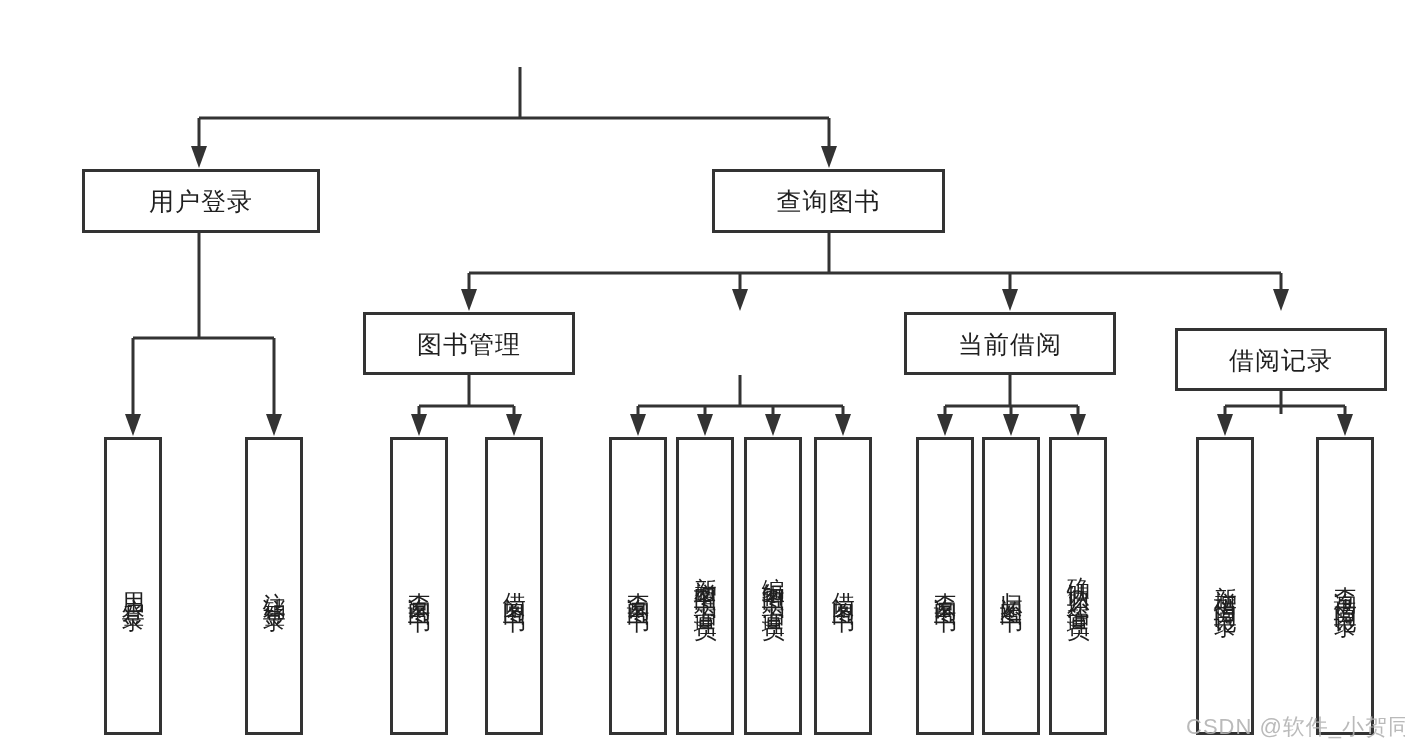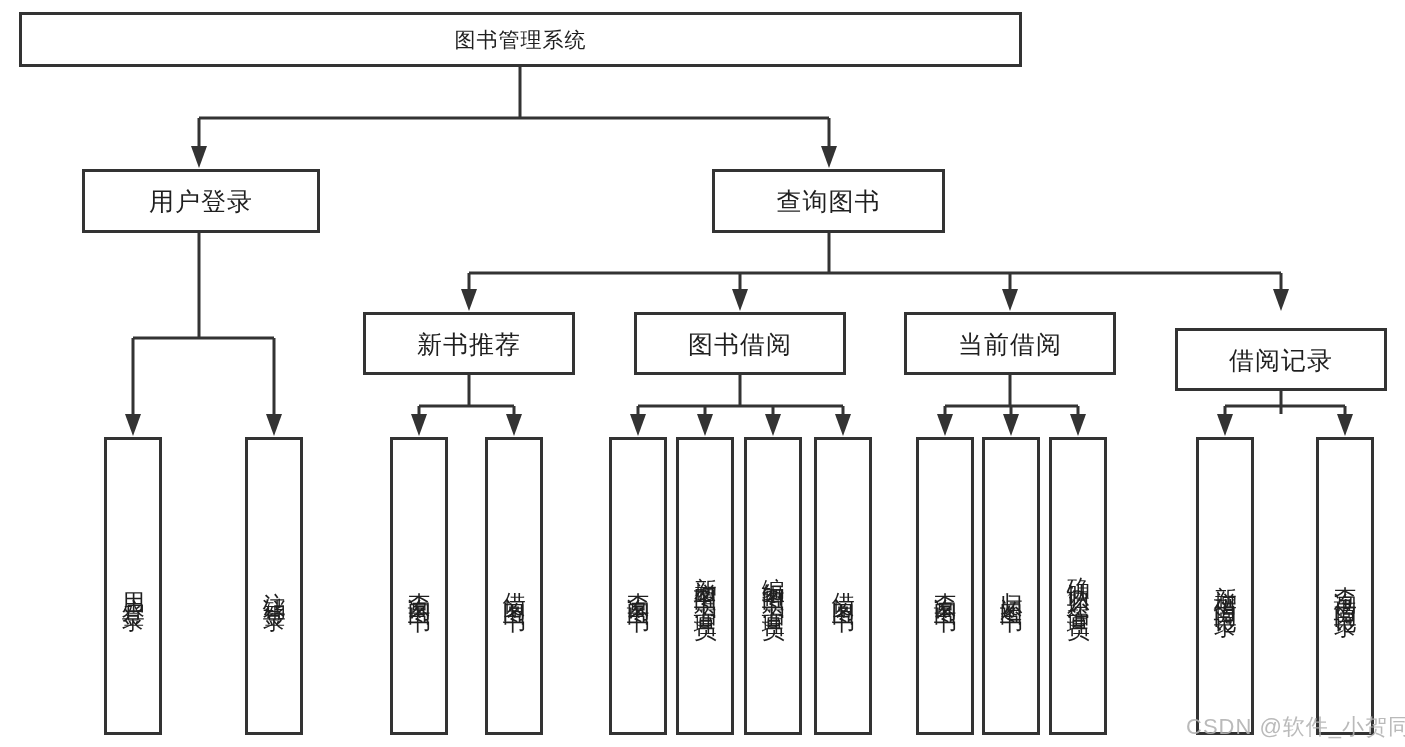--- a/index.html
+++ b/index.html
@@ -87,27 +87,25 @@
       <polygon points="765,414 781,414 773,436"></polygon>
       <polygon points="835,414 851,414 843,436"></polygon>
       <polygon points="937,414 953,414 945,436"></polygon>
       <polygon points="1003,414 1019,414 1011,436"></polygon>
       <polygon points="1070,414 1086,414 1078,436"></polygon>
       <polygon points="1217,414 1233,414 1225,436"></polygon>
       <polygon points="1337,414 1353,414 1345,436"></polygon>
     </g>
   </svg>
 
-  <div class="box root-box" style="left:19px; top:12px; width:1003px; height:55px;">图书管理系统</div>
 
   <div class="box h-box" style="left:82px; top:169px; width:238px; height:64px;">用户登录</div>
   <div class="box h-box" style="left:712px; top:169px; width:233px; height:64px;">查询图书</div>
 
-  <div class="box h-box" style="left:363px; top:312px; width:212px; height:63px;">新书推荐</div>
-  <div class="box h-box" style="left:634px; top:312px; width:212px; height:63px;">图书借阅</div>
+  <div class="box h-box" style="left:363px; top:312px; width:212px; height:63px;">图书管理</div>
   <div class="box h-box" style="left:904px; top:312px; width:212px; height:63px;">当前借阅</div>
   <div class="box h-box" style="left:1175px; top:328px; width:212px; height:63px;">借阅记录</div>
 
   <div class="box leaf-box" style="left:104px; top:437px; width:58px; height:298px;">用户登录</div>
   <div class="box leaf-box" style="left:245px; top:437px; width:58px; height:298px;">注销登录</div>
 
   <div class="box leaf-box" style="left:390px; top:437px; width:58px; height:298px;">查询图书</div>
   <div class="box leaf-box" style="left:485px; top:437px; width:58px; height:298px;">借阅图书</div>
 
   <div class="box leaf-box" style="left:609px; top:437px; width:58px; height:298px;">查询图书</div>

